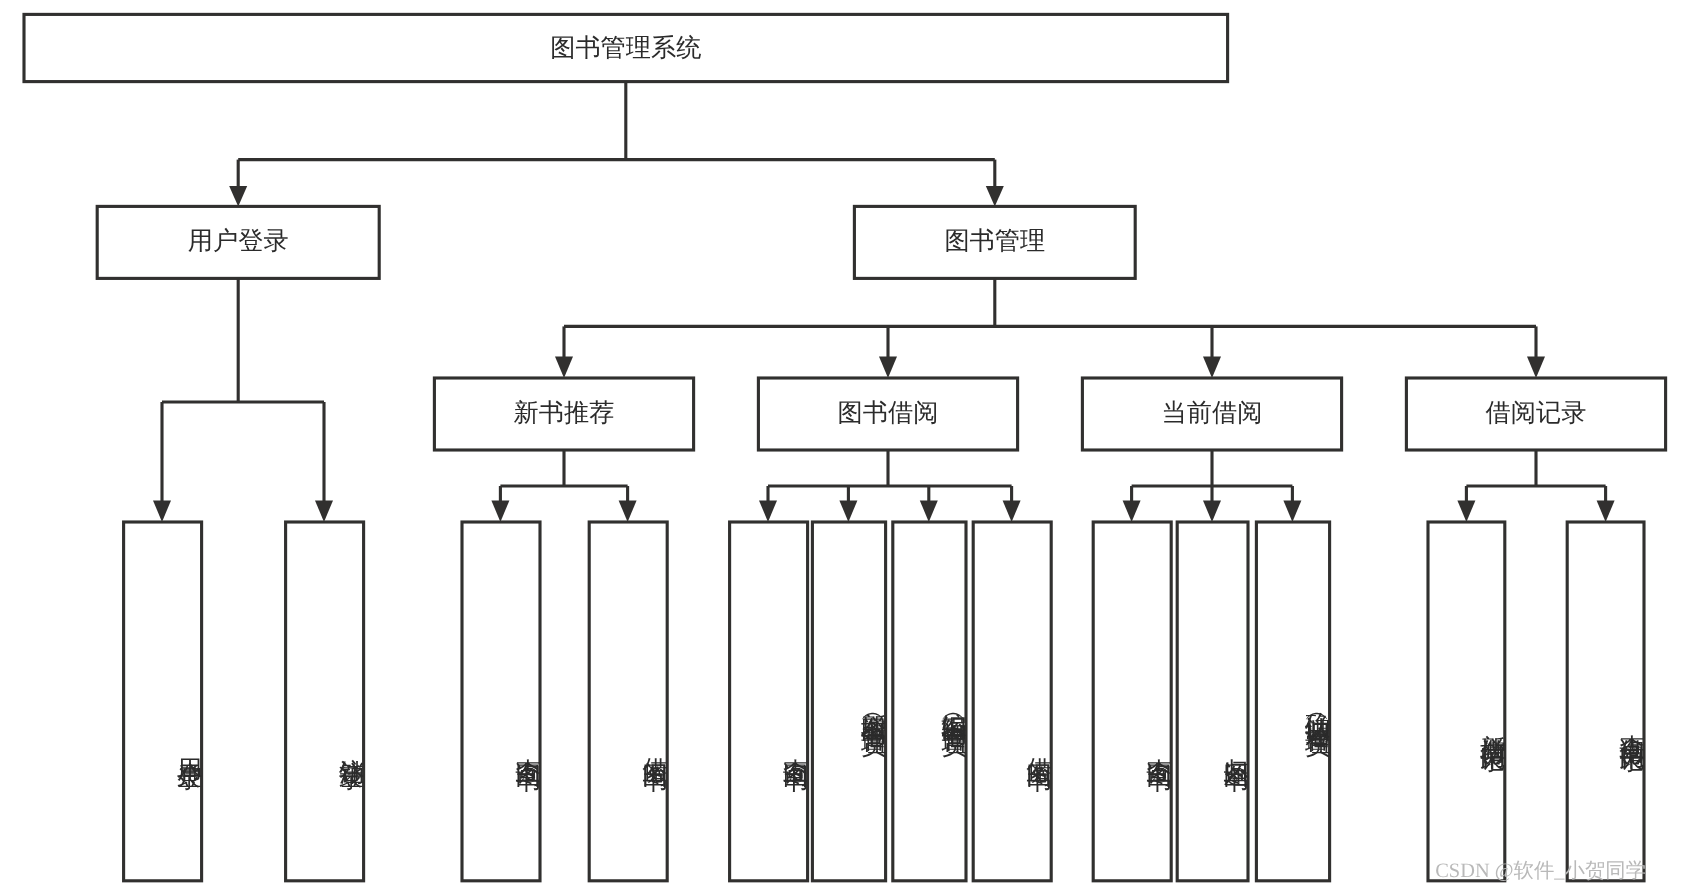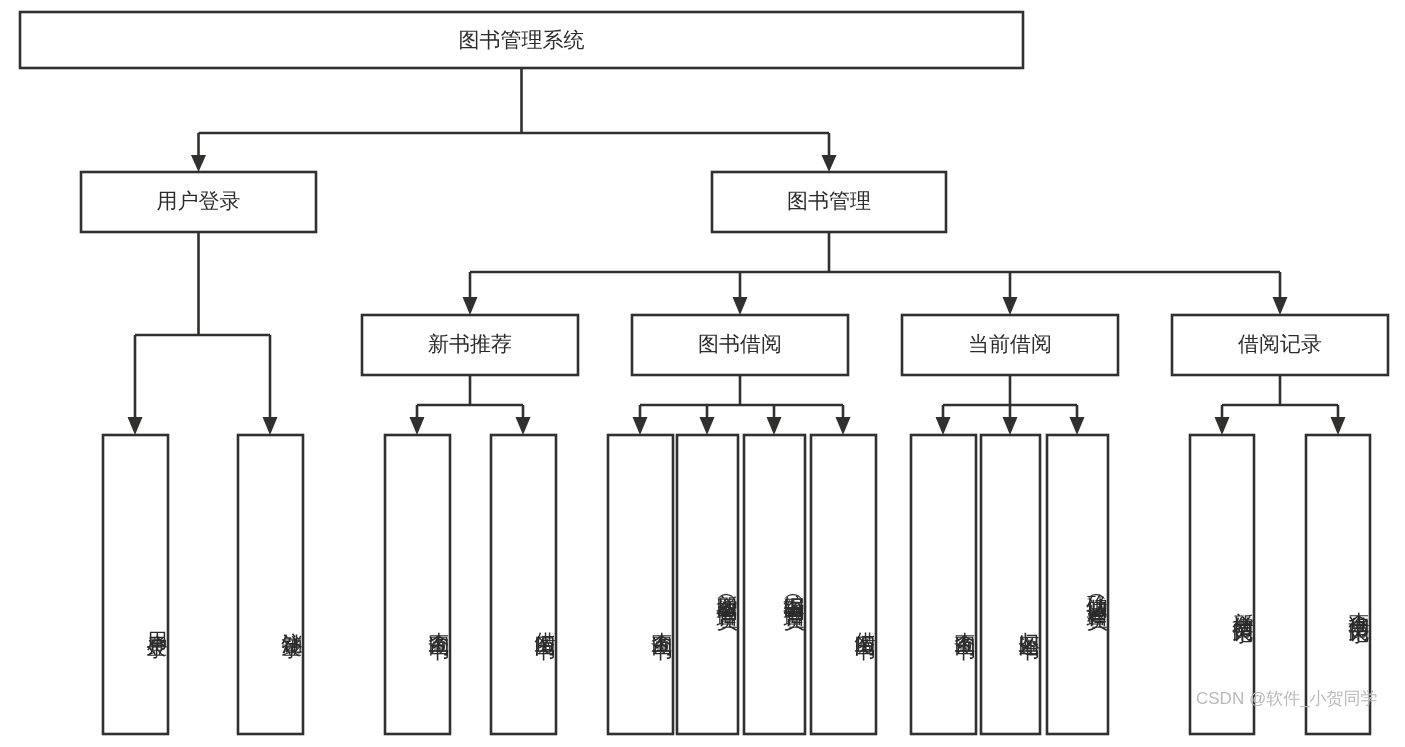--- a/index.html
+++ b/index.html
@@ -203,15 +203,15 @@
   <div class="node-label-v" style="left:744px; top:443px; width:61px; height:291px;">编辑图书（管理员）</div>
   <div class="node-label-v" style="left:811px; top:505px; width:65px; height:229px;">借阅图书</div>
 
   <div class="node-label-v" style="left:911px; top:505px; width:65px; height:229px;">查询图书</div>
   <div class="node-label-v" style="left:981px; top:505px; width:59px; height:229px;">归还图书</div>
   <div class="node-label-v" style="left:1047px; top:443px; width:61px; height:291px;">确认归还（管理员）</div>
 
   <div class="node-label-v" style="left:1190px; top:470px; width:64px; height:264px;">新增借阅记录</div>
   <div class="node-label-v" style="left:1306px; top:470px; width:64px; height:264px;">查询借阅记录</div>
 
-  <div class="watermark" style="left:1196px; top:687px;">CSDN @软件_小贺同学</div>
+  <div class="watermark" style="left:1196px; top:714px;font-family:Liberation Serif, serif;">CSDN @软件_小贺同学</div>
 
 </div>
 
 </body></html>

